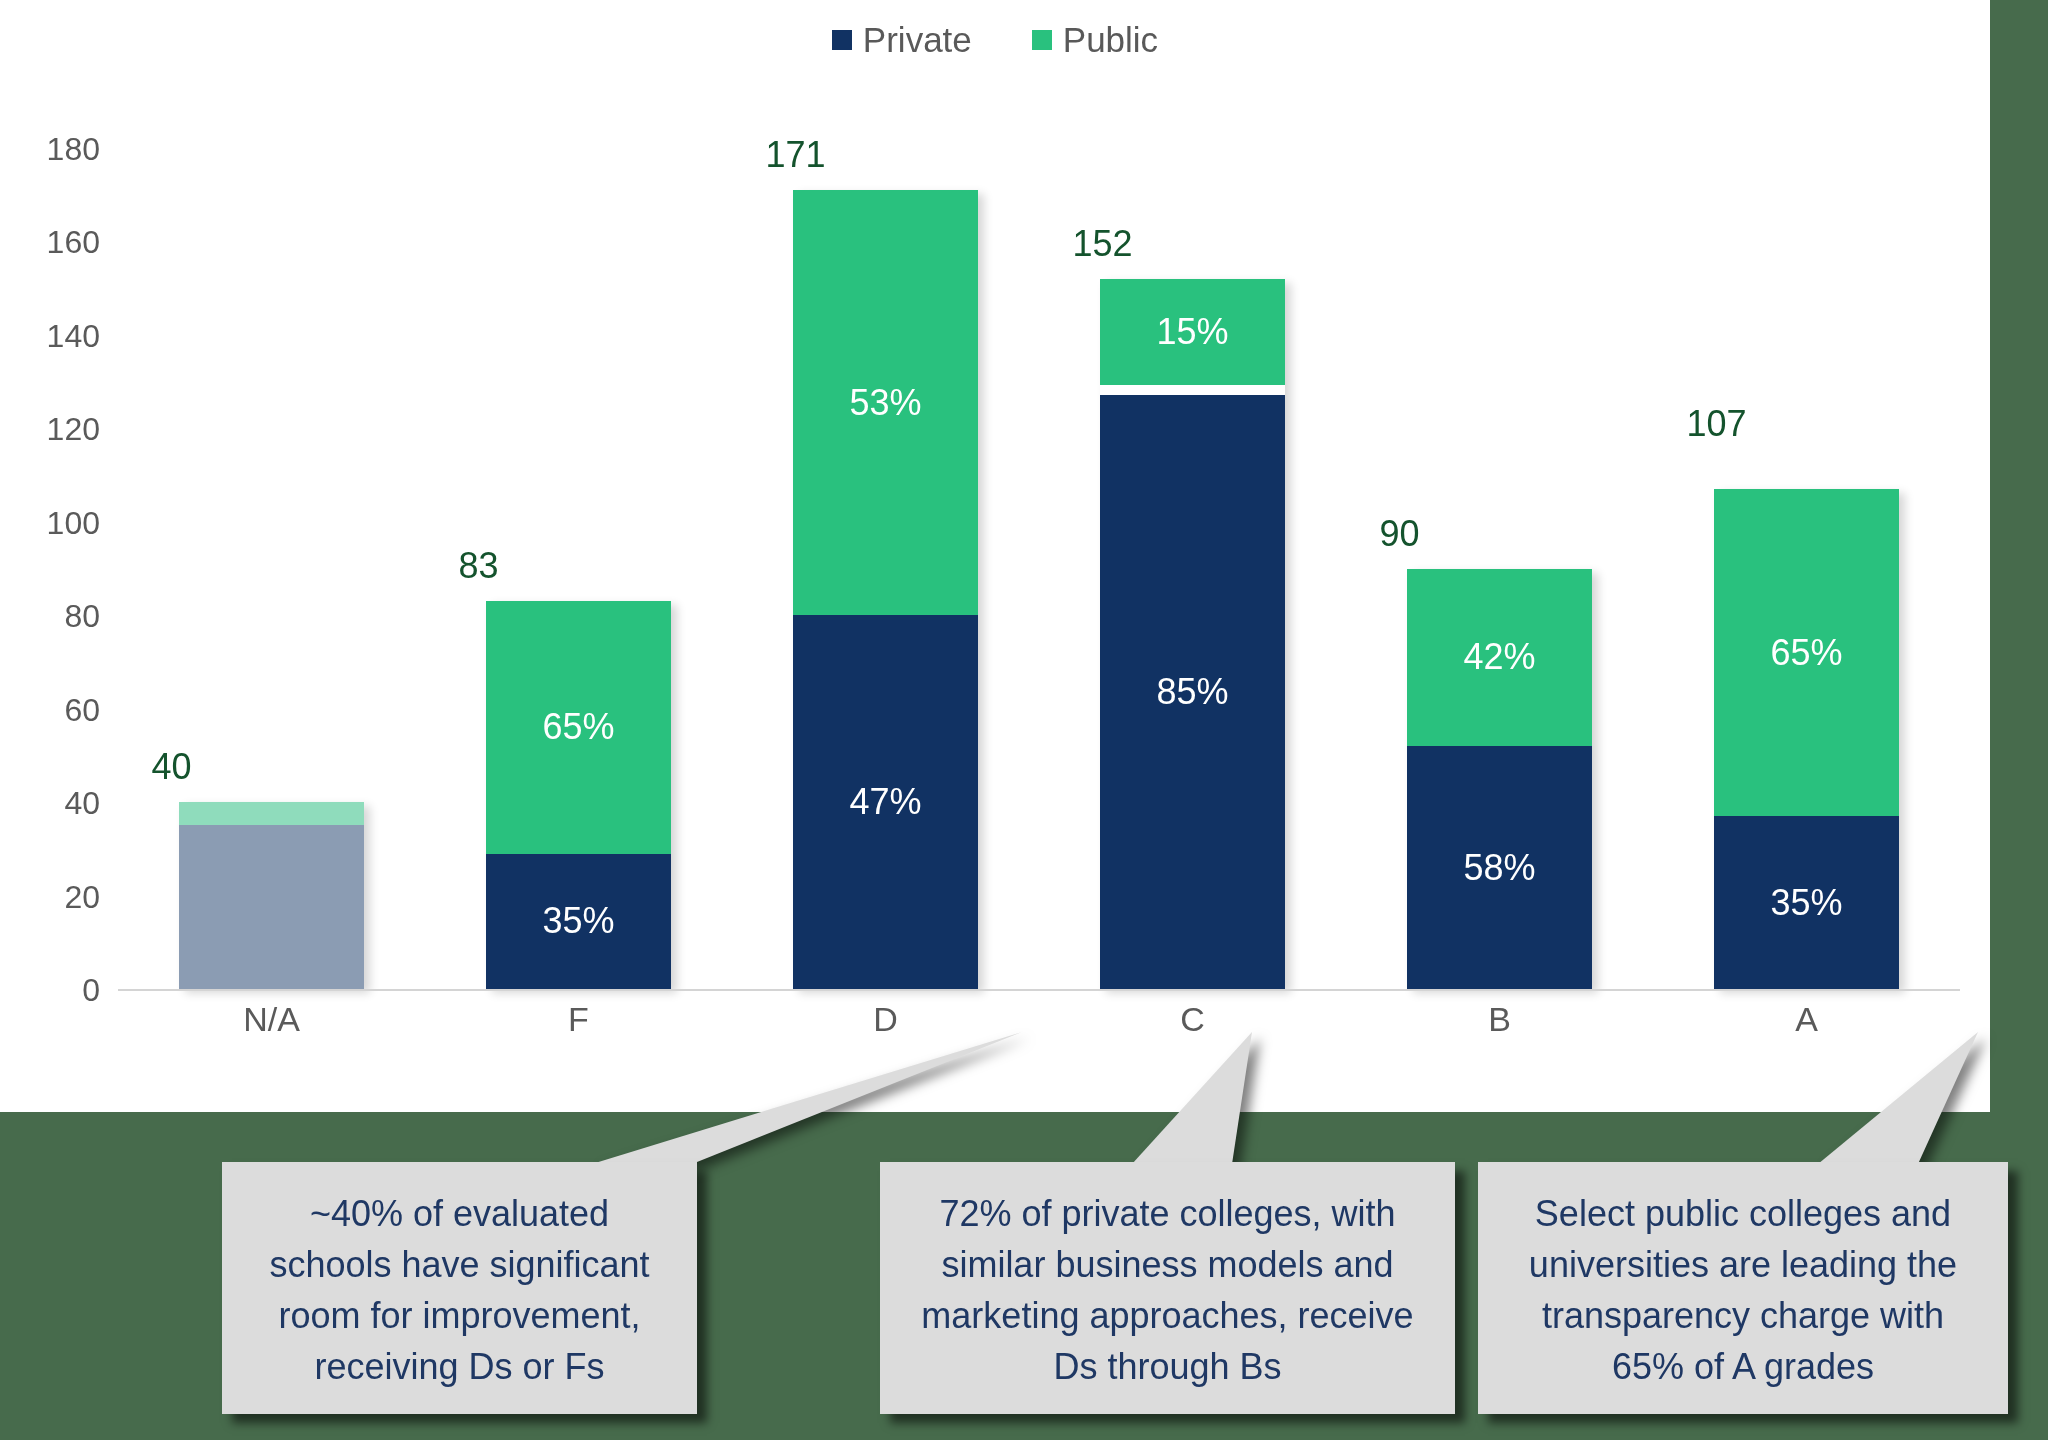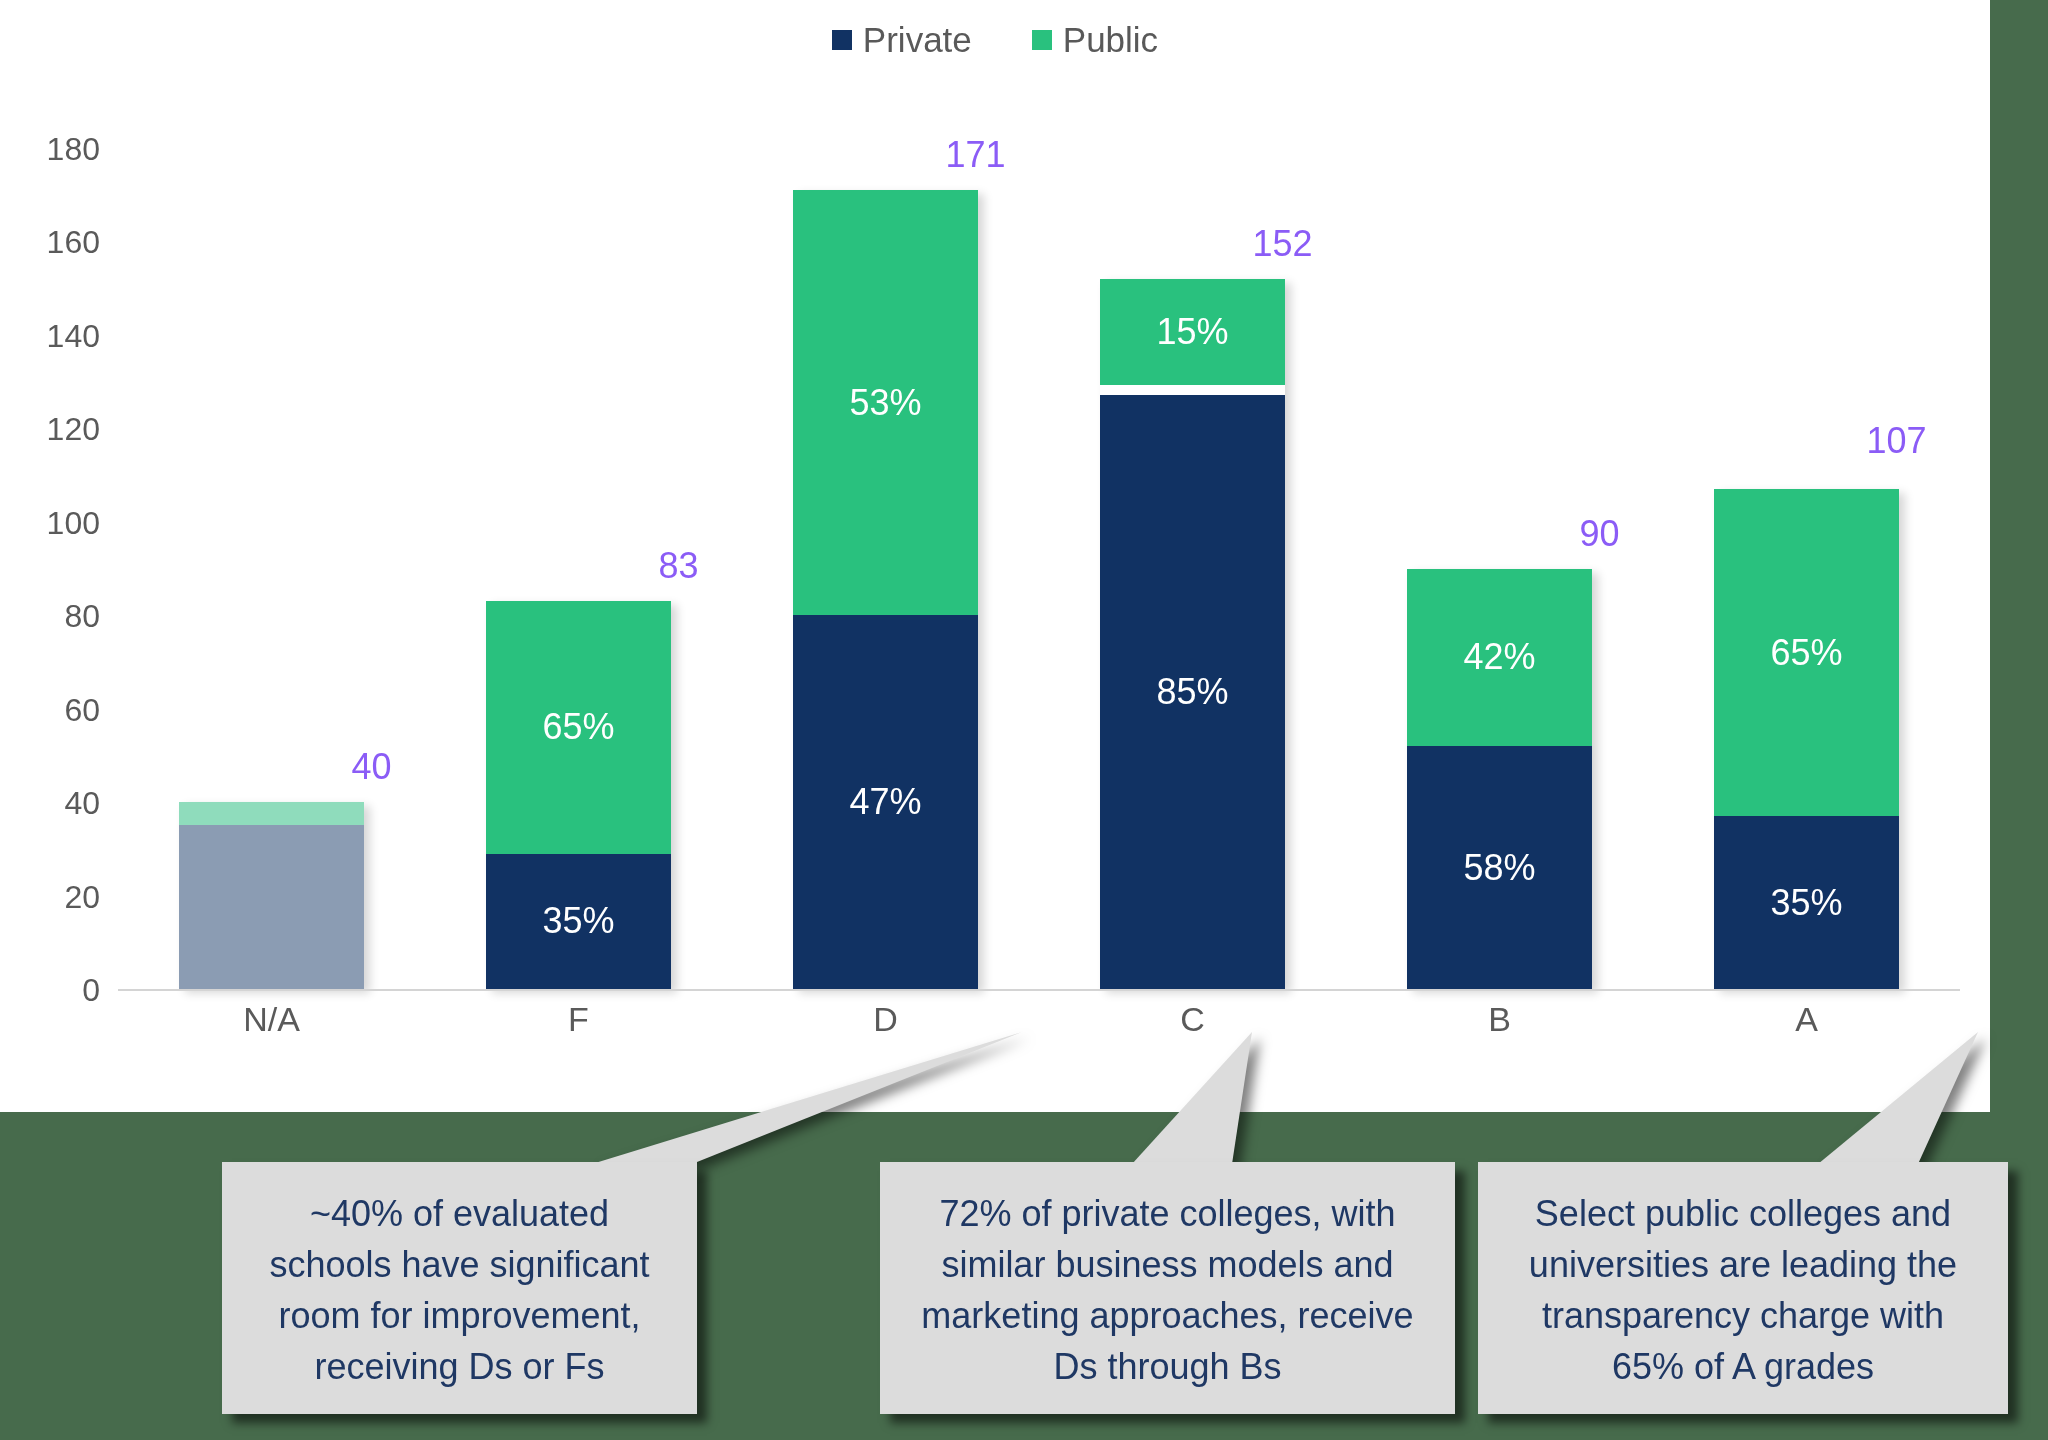--- a/index.html
+++ b/index.html
@@ -127,23 +127,23 @@
     font-size: 36px;
     color: #ffffff;
     line-height: 1;
     white-space: nowrap;
   }
   .total-label {
     position: absolute;
     width: 240px;
     left: 50%;
     transform: translateX(-50%);
-    text-align: right;
+    text-align: left;
     font-size: 36px;
-    color: #8b5cf6;
+    color: #14532d;
     white-space: nowrap;
   }
 
   
   #x-labels {
     position: absolute;
     left: 118px;
     top: 1000px;
     width: 1842px;
     display: flex;
@@ -257,21 +257,21 @@
         </div>
         <div class="bar-group">
           <div class="bar-stack" style="height: 499.928px;">
             <div class="seg" style="height: 65.4206%; background: rgb(41, 193, 126);">
               <span class="seg-label">65%</span>
             </div>
             <div class="seg" style="height: 34.5794%; background: rgb(17, 50, 99);">
               <span class="seg-label">35%</span>
             </div>
           </div>
-          <div class="total-label" style="bottom: 527px;">107</div>
+          <div class="total-label" style="bottom: 544px;">107</div>
         </div>
       </div>
     <div id="axis-line"></div>
   </div>
 
   <div id="x-labels">
       <div class="x-label">N/A</div>
       <div class="x-label">F</div>
       <div class="x-label">D</div>
       <div class="x-label">C</div>

